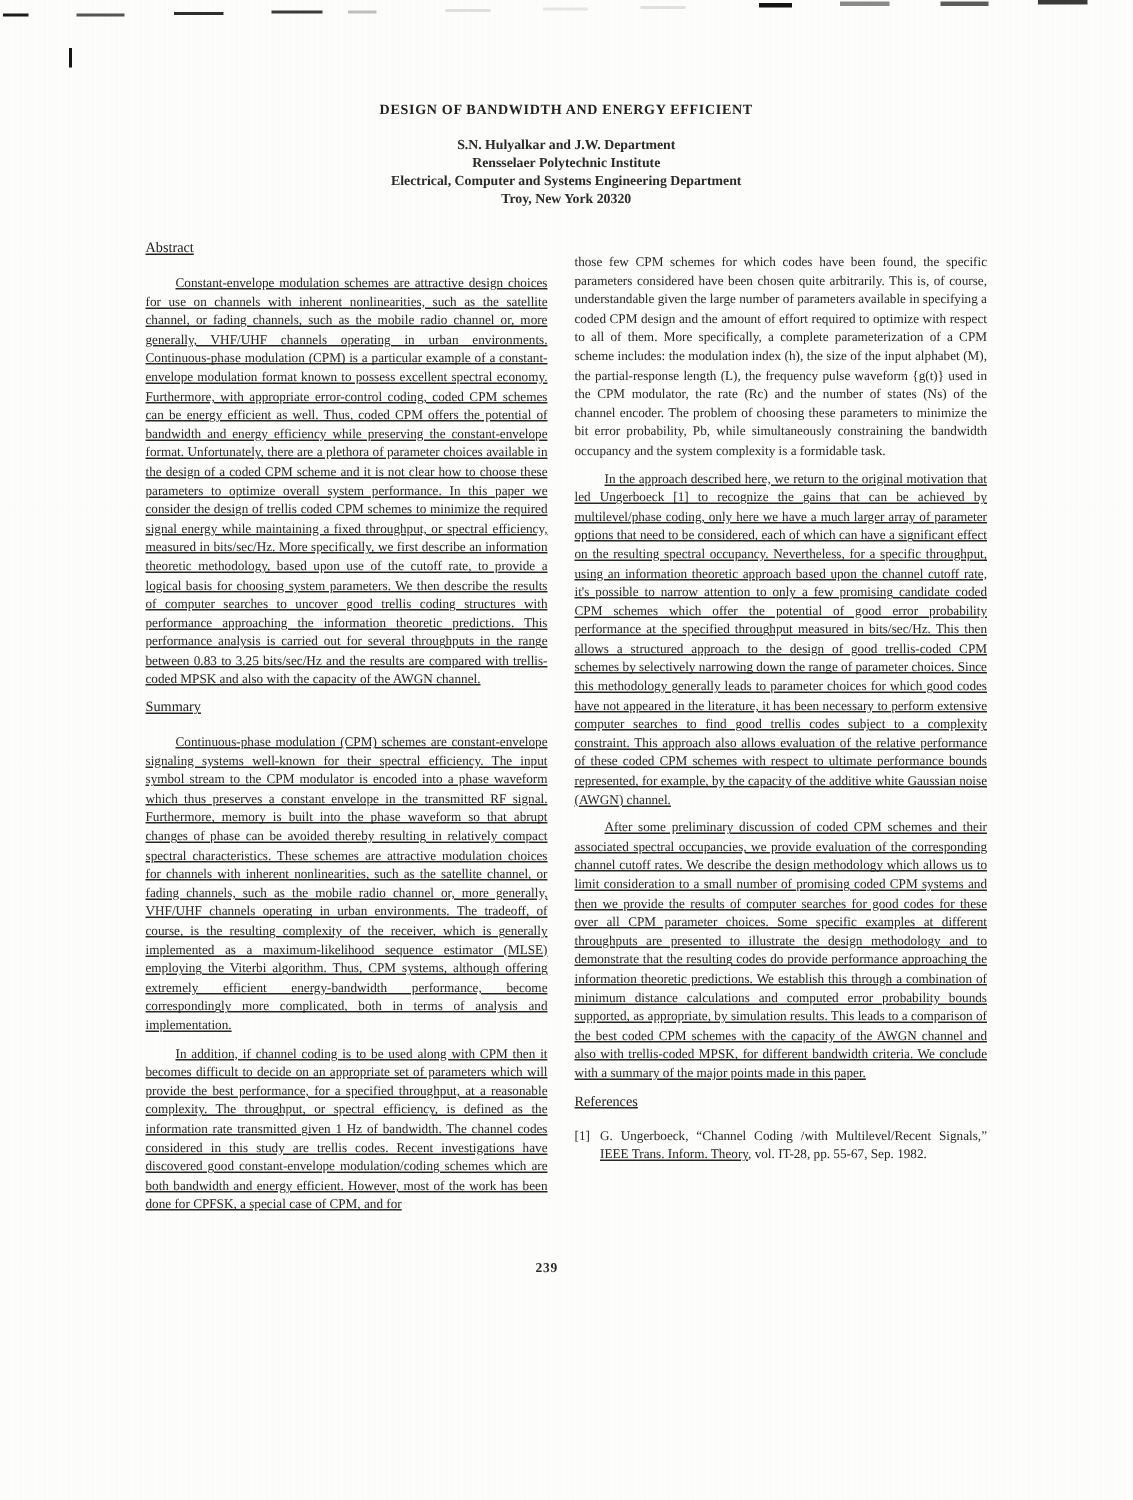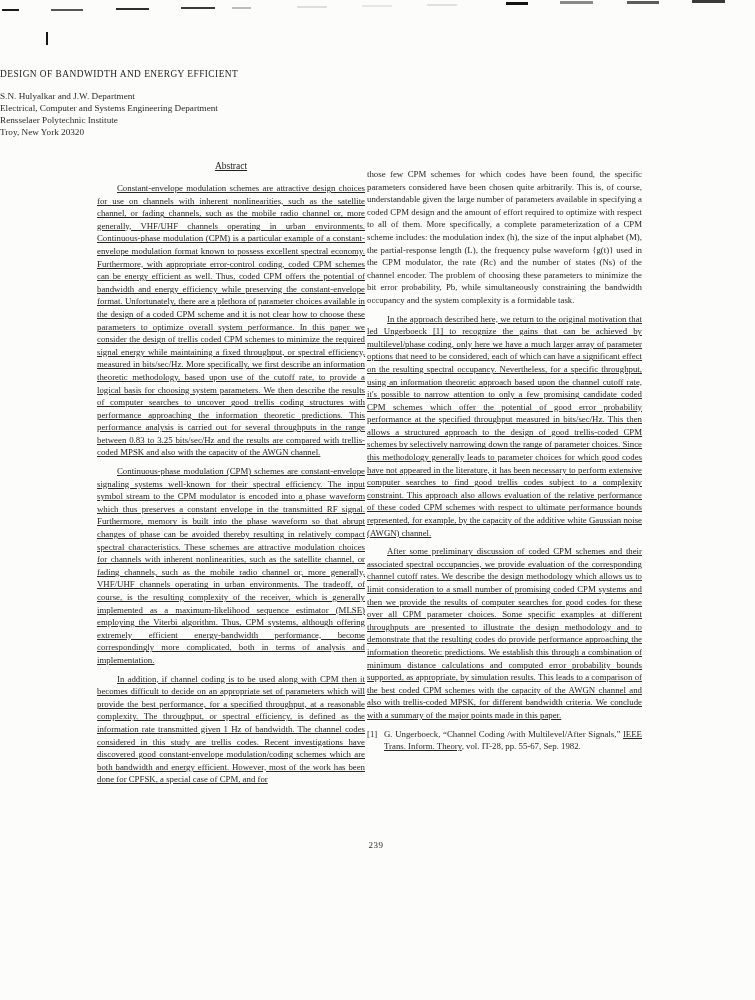--- a/index.html
+++ b/index.html
@@ -13,38 +13,38 @@
   }
   .page {
     position: absolute; inset: 0;
     background: repeating-linear-gradient(90deg, #fdfdfc 0px, #fbfbfa 2px, #fdfdfc 4px);
   }
   .dash { position: absolute; }
   .tick { position: absolute; }
 
   .paper-header {
     position: absolute; top: 68px; left: 0; width: 755px;
-    text-align: left;
+    text-align: center;
+    font-weight: bold;
   }
   .title-line {
     font-size: 9.4px; line-height: 13px; letter-spacing: 0.45px;
     color: #222;
   }
   .affil { font-size: 9.2px; line-height: 12px; color: #2b2b2b; }
   .affil-block { margin-top: 9px; }
 
   .col { position: absolute; }
   .col-left  { left: 97px;  top: 160px; width: 268px; }
-  .col-right { left: 367px; top: 168px; width: 275px; }
+  .col-right { left: 383px; top: 168px; width: 275px; }
 
   .col-heading {
     font-size: 9.5px; line-height: 13px;
     font-weight: normal;
     text-decoration: underline;
-    text-align: center;
     margin: 0 0 9px 0;
     color: #222;
   }
   .col-heading.mid { margin-top: 7px; }
 
   p.body-par {
     margin: 0 0 6px 0;
     font-size: 8.8px; line-height: 12.6px;
     text-align: justify;
     color: #272727;
@@ -56,22 +56,22 @@
     display: flex;
     font-size: 8.8px; line-height: 12.6px;
     color: #272727;
   }
   .ref-label { flex: 0 0 17px; }
   .ref-text { flex: 1; text-align: justify; }
   .journal { text-decoration: underline; }
 
   .page-number {
     position: absolute; top: 840px; left: 357px; width: 38px;
-    text-align: center;
-    font-size: 9px; font-weight: normal; color: #2a2a2a;
+    text-align: left;
+    font-size: 9px; font-weight: bold; color: #2a2a2a;
     letter-spacing: 0.5px;
   }
 </style>
 </head>
 <body>
 
 <div class="page">
 
   <div id="artifact-layer">
       <div class="dash" style="left: 2px; top: 9px; width: 17px; height: 2px; background: rgb(28, 28, 28);"></div>
@@ -86,38 +86,40 @@
       <div class="dash" style="left: 560px; top: 1px; width: 33px; height: 3px; background: rgb(138, 138, 138);"></div>
       <div class="dash" style="left: 627px; top: 1px; width: 32px; height: 3px; background: rgb(92, 92, 92);"></div>
       <div class="dash" style="left: 692px; top: 0px; width: 33px; height: 3px; background: rgb(58, 58, 58);"></div>
     </div>
   <div class="tick" id="tick-mark" style="left: 46px; top: 32px; width: 2px; height: 13px; background: rgb(22, 22, 22);"></div>
 
   <div class="paper-header">
     <div class="title-line">DESIGN OF BANDWIDTH AND ENERGY EFFICIENT</div>
     <div class="affil-block">
       <div class="affil">S.N. Hulyalkar and J.W. Department</div>
+      <div class="affil">Rensselaer Polytechnic Institute</div>
       <div class="affil">Electrical, Computer and Systems Engineering Department</div>
-      <div class="affil">Rensselaer Polytechnic Institute</div>
       <div class="affil">Troy, New York 20320</div>
     </div>
   </div>
 
   <div class="col col-left">
     <div class="col-heading">Abstract</div>
     <p class="body-par indent">Constant-envelope modulation schemes are attractive design choices for use on channels with inherent nonlinearities, such as the satellite channel, or fading channels, such as the mobile radio channel or, more generally, VHF/UHF channels operating in urban environments. Continuous-phase modulation (CPM) is a particular example of a constant-envelope modulation format known to possess excellent spectral economy. Furthermore, with appropriate error-control coding, coded CPM schemes can be energy efficient as well. Thus, coded CPM offers the potential of bandwidth and energy efficiency while preserving the constant-envelope format. Unfortunately, there are a plethora of parameter choices available in the design of a coded CPM scheme and it is not clear how to choose these parameters to optimize overall system performance. In this paper we consider the design of trellis coded CPM schemes to minimize the required signal energy while maintaining a fixed throughput, or spectral efficiency, measured in bits/sec/Hz. More specifically, we first describe an information theoretic methodology, based upon use of the cutoff rate, to provide a logical basis for choosing system parameters. We then describe the results of computer searches to uncover good trellis coding structures with performance approaching the information theoretic predictions. This performance analysis is carried out for several throughputs in the range between 0.83 to 3.25 bits/sec/Hz and the results are compared with trellis-coded MPSK and also with the capacity of the AWGN channel.</p>
+    <div class="col-heading mid">Summary</div>
     <p class="body-par indent">Continuous-phase modulation (CPM) schemes are constant-envelope signaling systems well-known for their spectral efficiency. The input symbol stream to the CPM modulator is encoded into a phase waveform which thus preserves a constant envelope in the transmitted RF signal. Furthermore, memory is built into the phase waveform so that abrupt changes of phase can be avoided thereby resulting in relatively compact spectral characteristics. These schemes are attractive modulation choices for channels with inherent nonlinearities, such as the satellite channel, or fading channels, such as the mobile radio channel or, more generally, VHF/UHF channels operating in urban environments. The tradeoff, of course, is the resulting complexity of the receiver, which is generally implemented as a maximum-likelihood sequence estimator (MLSE) employing the Viterbi algorithm. Thus, CPM systems, although offering extremely efficient energy-bandwidth performance, become correspondingly more complicated, both in terms of analysis and implementation.</p>
     <p class="body-par indent">In addition, if channel coding is to be used along with CPM then it becomes difficult to decide on an appropriate set of parameters which will provide the best performance, for a specified throughput, at a reasonable complexity. The throughput, or spectral efficiency, is defined as the information rate transmitted given 1 Hz of bandwidth. The channel codes considered in this study are trellis codes. Recent investigations have discovered good constant-envelope modulation/coding schemes which are both bandwidth and energy efficient. However, most of the work has been done for CPFSK, a special case of CPM, and for</p>
   </div>
 
   <div class="col col-right">
     <p class="body-par noindent">those few CPM schemes for which codes have been found, the specific parameters considered have been chosen quite arbitrarily. This is, of course, understandable given the large number of parameters available in specifying a coded CPM design and the amount of effort required to optimize with respect to all of them. More specifically, a complete parameterization of a CPM scheme includes: the modulation index (h), the size of the input alphabet (M), the partial-response length (L), the frequency pulse waveform {g(t)} used in the CPM modulator, the rate (Rc) and the number of states (Ns) of the channel encoder. The problem of choosing these parameters to minimize the bit error probability, Pb, while simultaneously constraining the bandwidth occupancy and the system complexity is a formidable task.</p>
     <p class="body-par indent">In the approach described here, we return to the original motivation that led Ungerboeck [1] to recognize the gains that can be achieved by multilevel/phase coding, only here we have a much larger array of parameter options that need to be considered, each of which can have a significant effect on the resulting spectral occupancy. Nevertheless, for a specific throughput, using an information theoretic approach based upon the channel cutoff rate, it's possible to narrow attention to only a few promising candidate coded CPM schemes which offer the potential of good error probability performance at the specified throughput measured in bits/sec/Hz. This then allows a structured approach to the design of good trellis-coded CPM schemes by selectively narrowing down the range of parameter choices. Since this methodology generally leads to parameter choices for which good codes have not appeared in the literature, it has been necessary to perform extensive computer searches to find good trellis codes subject to a complexity constraint. This approach also allows evaluation of the relative performance of these coded CPM schemes with respect to ultimate performance bounds represented, for example, by the capacity of the additive white Gaussian noise (AWGN) channel.</p>
     <p class="body-par indent">After some preliminary discussion of coded CPM schemes and their associated spectral occupancies, we provide evaluation of the corresponding channel cutoff rates. We describe the design methodology which allows us to limit consideration to a small number of promising coded CPM systems and then we provide the results of computer searches for good codes for these over all CPM parameter choices. Some specific examples at different throughputs are presented to illustrate the design methodology and to demonstrate that the resulting codes do provide performance approaching the information theoretic predictions. We establish this through a combination of minimum distance calculations and computed error probability bounds supported, as appropriate, by simulation results. This leads to a comparison of the best coded CPM schemes with the capacity of the AWGN channel and also with trellis-coded MPSK, for different bandwidth criteria. We conclude with a summary of the major points made in this paper.</p>
+    <div class="col-heading mid">References</div>
     <div class="reference">
       <span class="ref-label">[1]</span>
-      <span class="ref-text"><span>G. Ungerboeck, “Channel Coding /with Multilevel/After Signals,” </span><span class="journal">IEEE Trans. Inform. Theory</span><span>, vol. IT-28, pp. 55-67, Sep. 1982.</span></span>
+      <span class="ref-text"><span>G. Ungerboeck, “Channel Coding /with Multilevel/Recent Signals,” </span><span class="journal">IEEE Trans. Inform. Theory</span><span>, vol. IT-28, pp. 55-67, Sep. 1982.</span></span>
     </div>
   </div>
 
   <div class="page-number">239</div>
 
 </div>
 
 </body></html>

